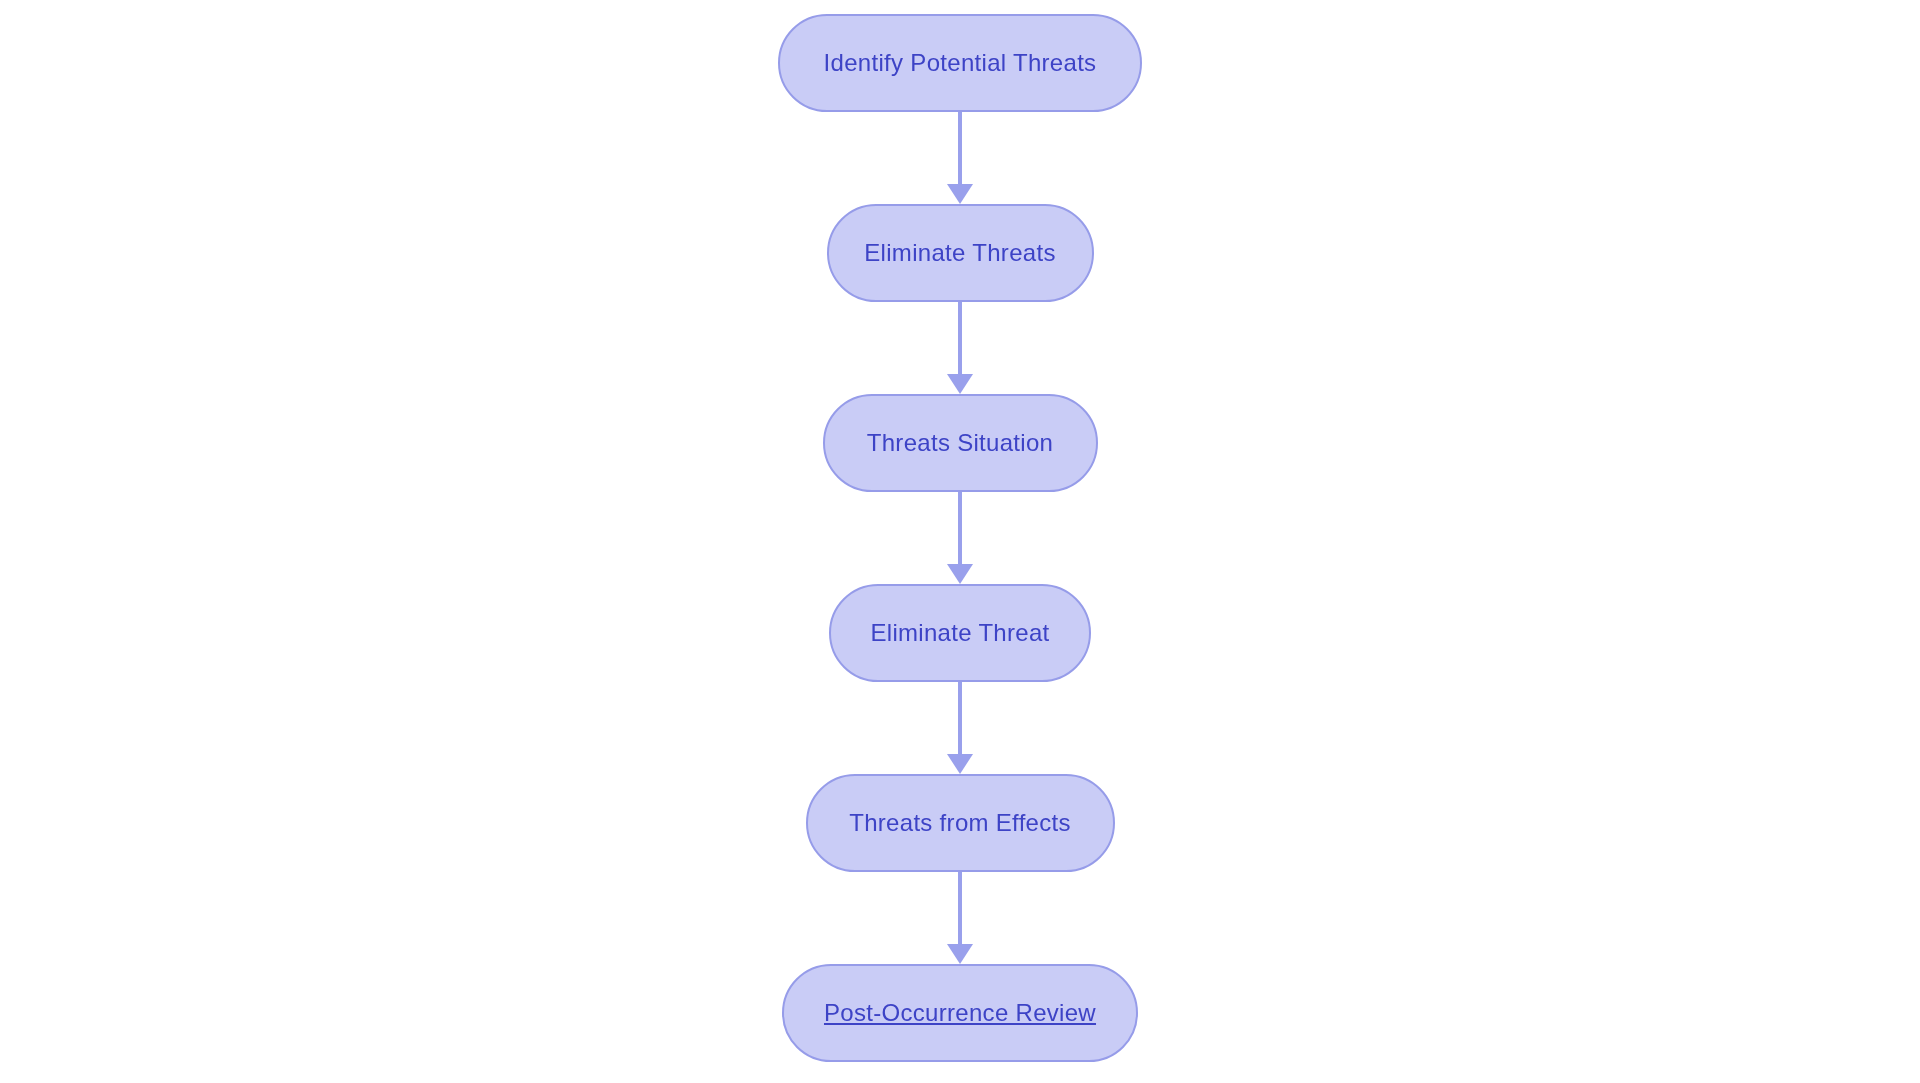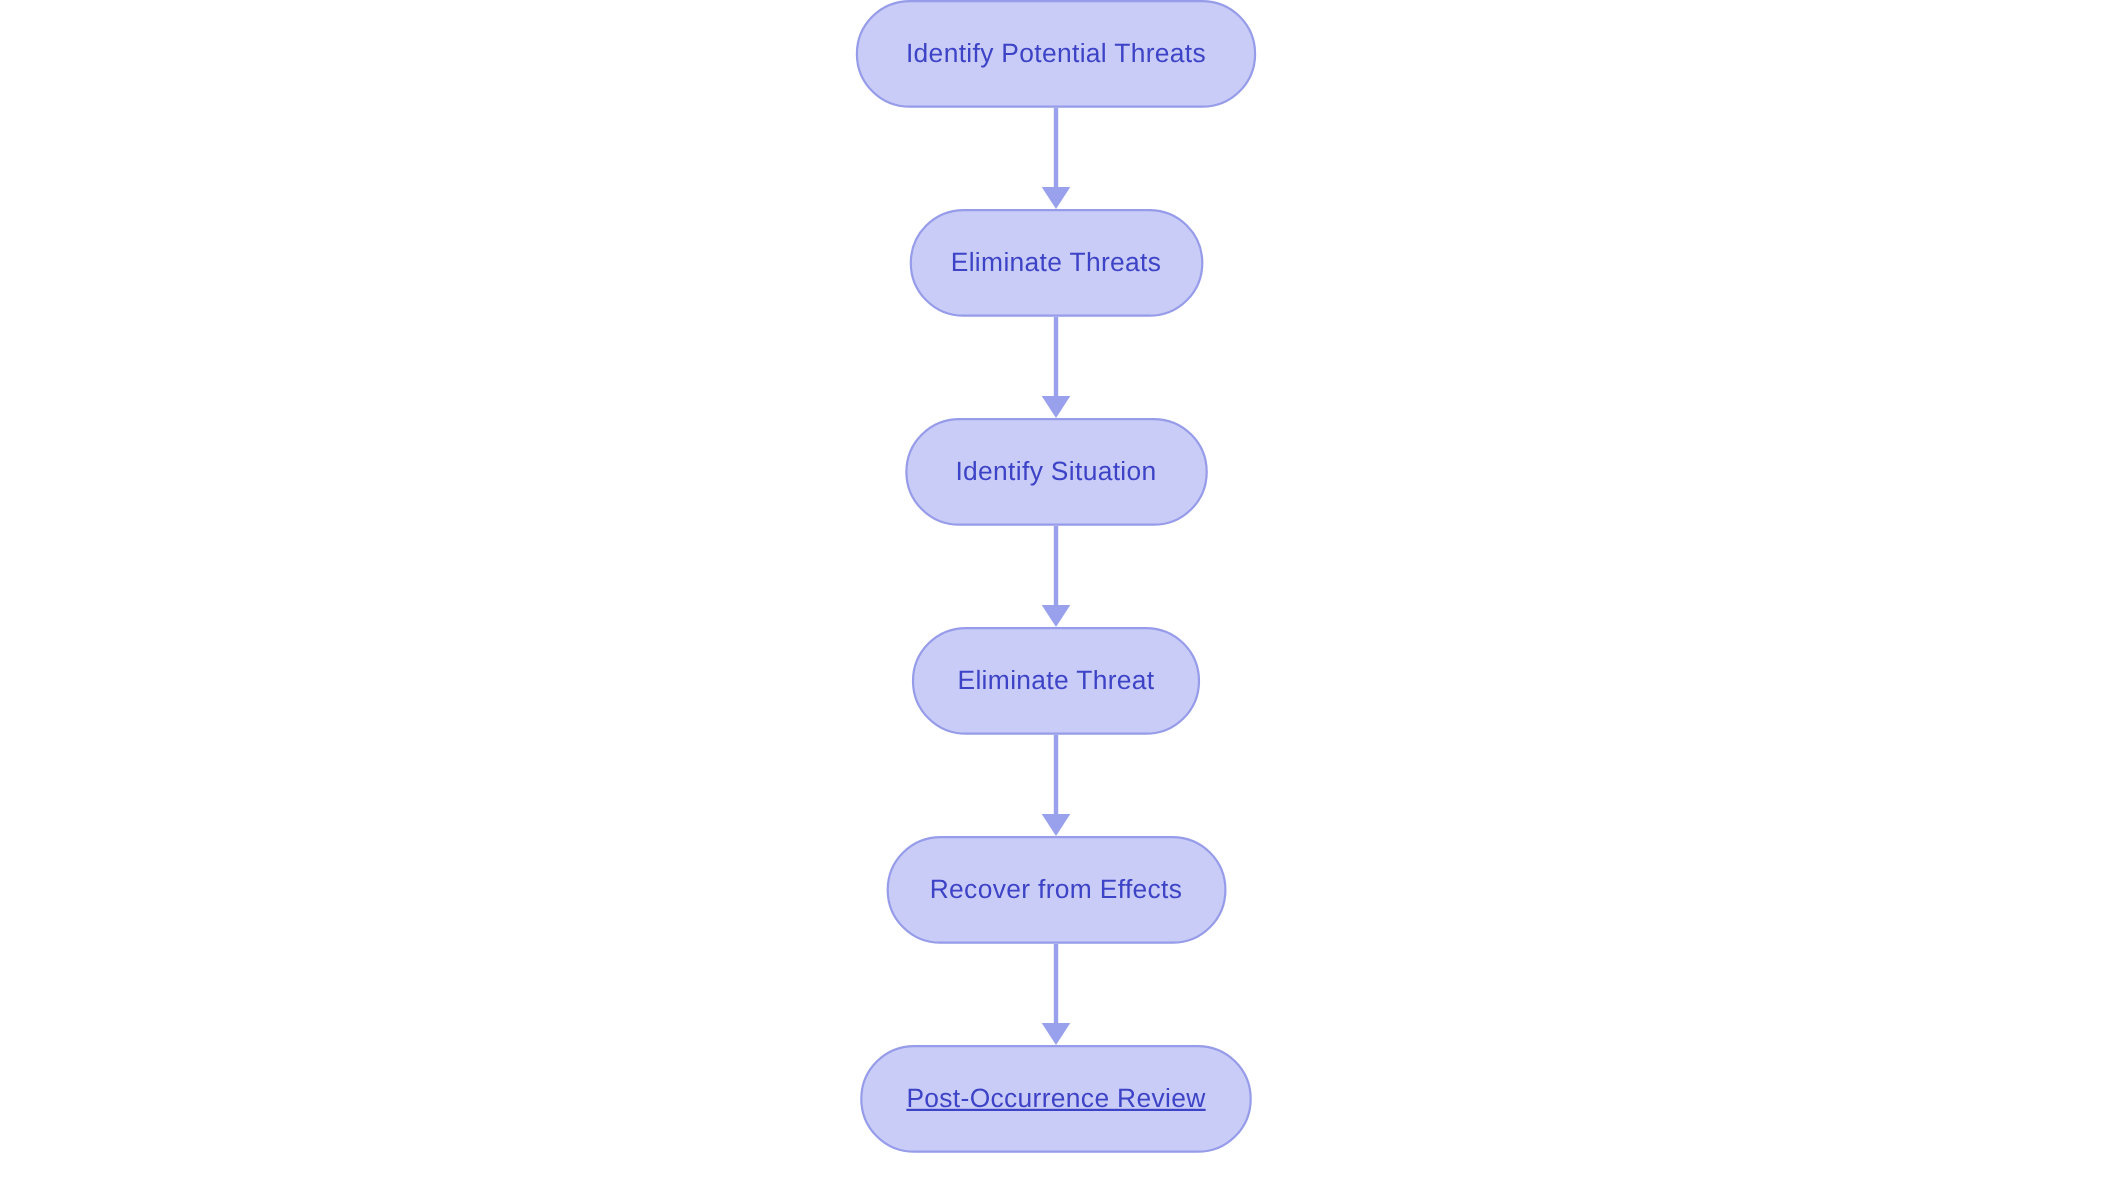--- a/index.html
+++ b/index.html
@@ -16,20 +16,21 @@
     height: 1083px;
     overflow: hidden;
     font-family: "Liberation Sans", "DejaVu Sans", sans-serif;
   }
   .canvas {
     width: 1920px;
     height: 1083px;
     display: flex;
     flex-direction: column;
     align-items: center;
+    padding-top: 14px;
     border-radius: 12px;
   }
   .node {
     height: 98px;
     background: var(--node-fill);
     border: 2px solid var(--node-border);
     border-radius: 49px;
     display: flex;
     align-items: center;
     justify-content: center;
@@ -83,39 +84,39 @@
   <div class="node n1">
     <span>Eliminate Threats</span>
   </div>
 
   <div class="connector">
     <div class="line"></div>
     <div class="head"></div>
   </div>
 
   <div class="node n2">
-    <span>Identify Situation</span>
+    <span>Threats Situation</span>
   </div>
 
   <div class="connector">
     <div class="line"></div>
     <div class="head"></div>
   </div>
 
   <div class="node n3">
     <span>Eliminate Threat</span>
   </div>
 
   <div class="connector">
     <div class="line"></div>
     <div class="head"></div>
   </div>
 
   <div class="node n4">
-    <span>Recover from Effects</span>
+    <span>Threats from Effects</span>
   </div>
 
   <div class="connector">
     <div class="line"></div>
     <div class="head"></div>
   </div>
 
   <div class="node n5">
     <span>Post-Occurrence Review</span>
   </div>

